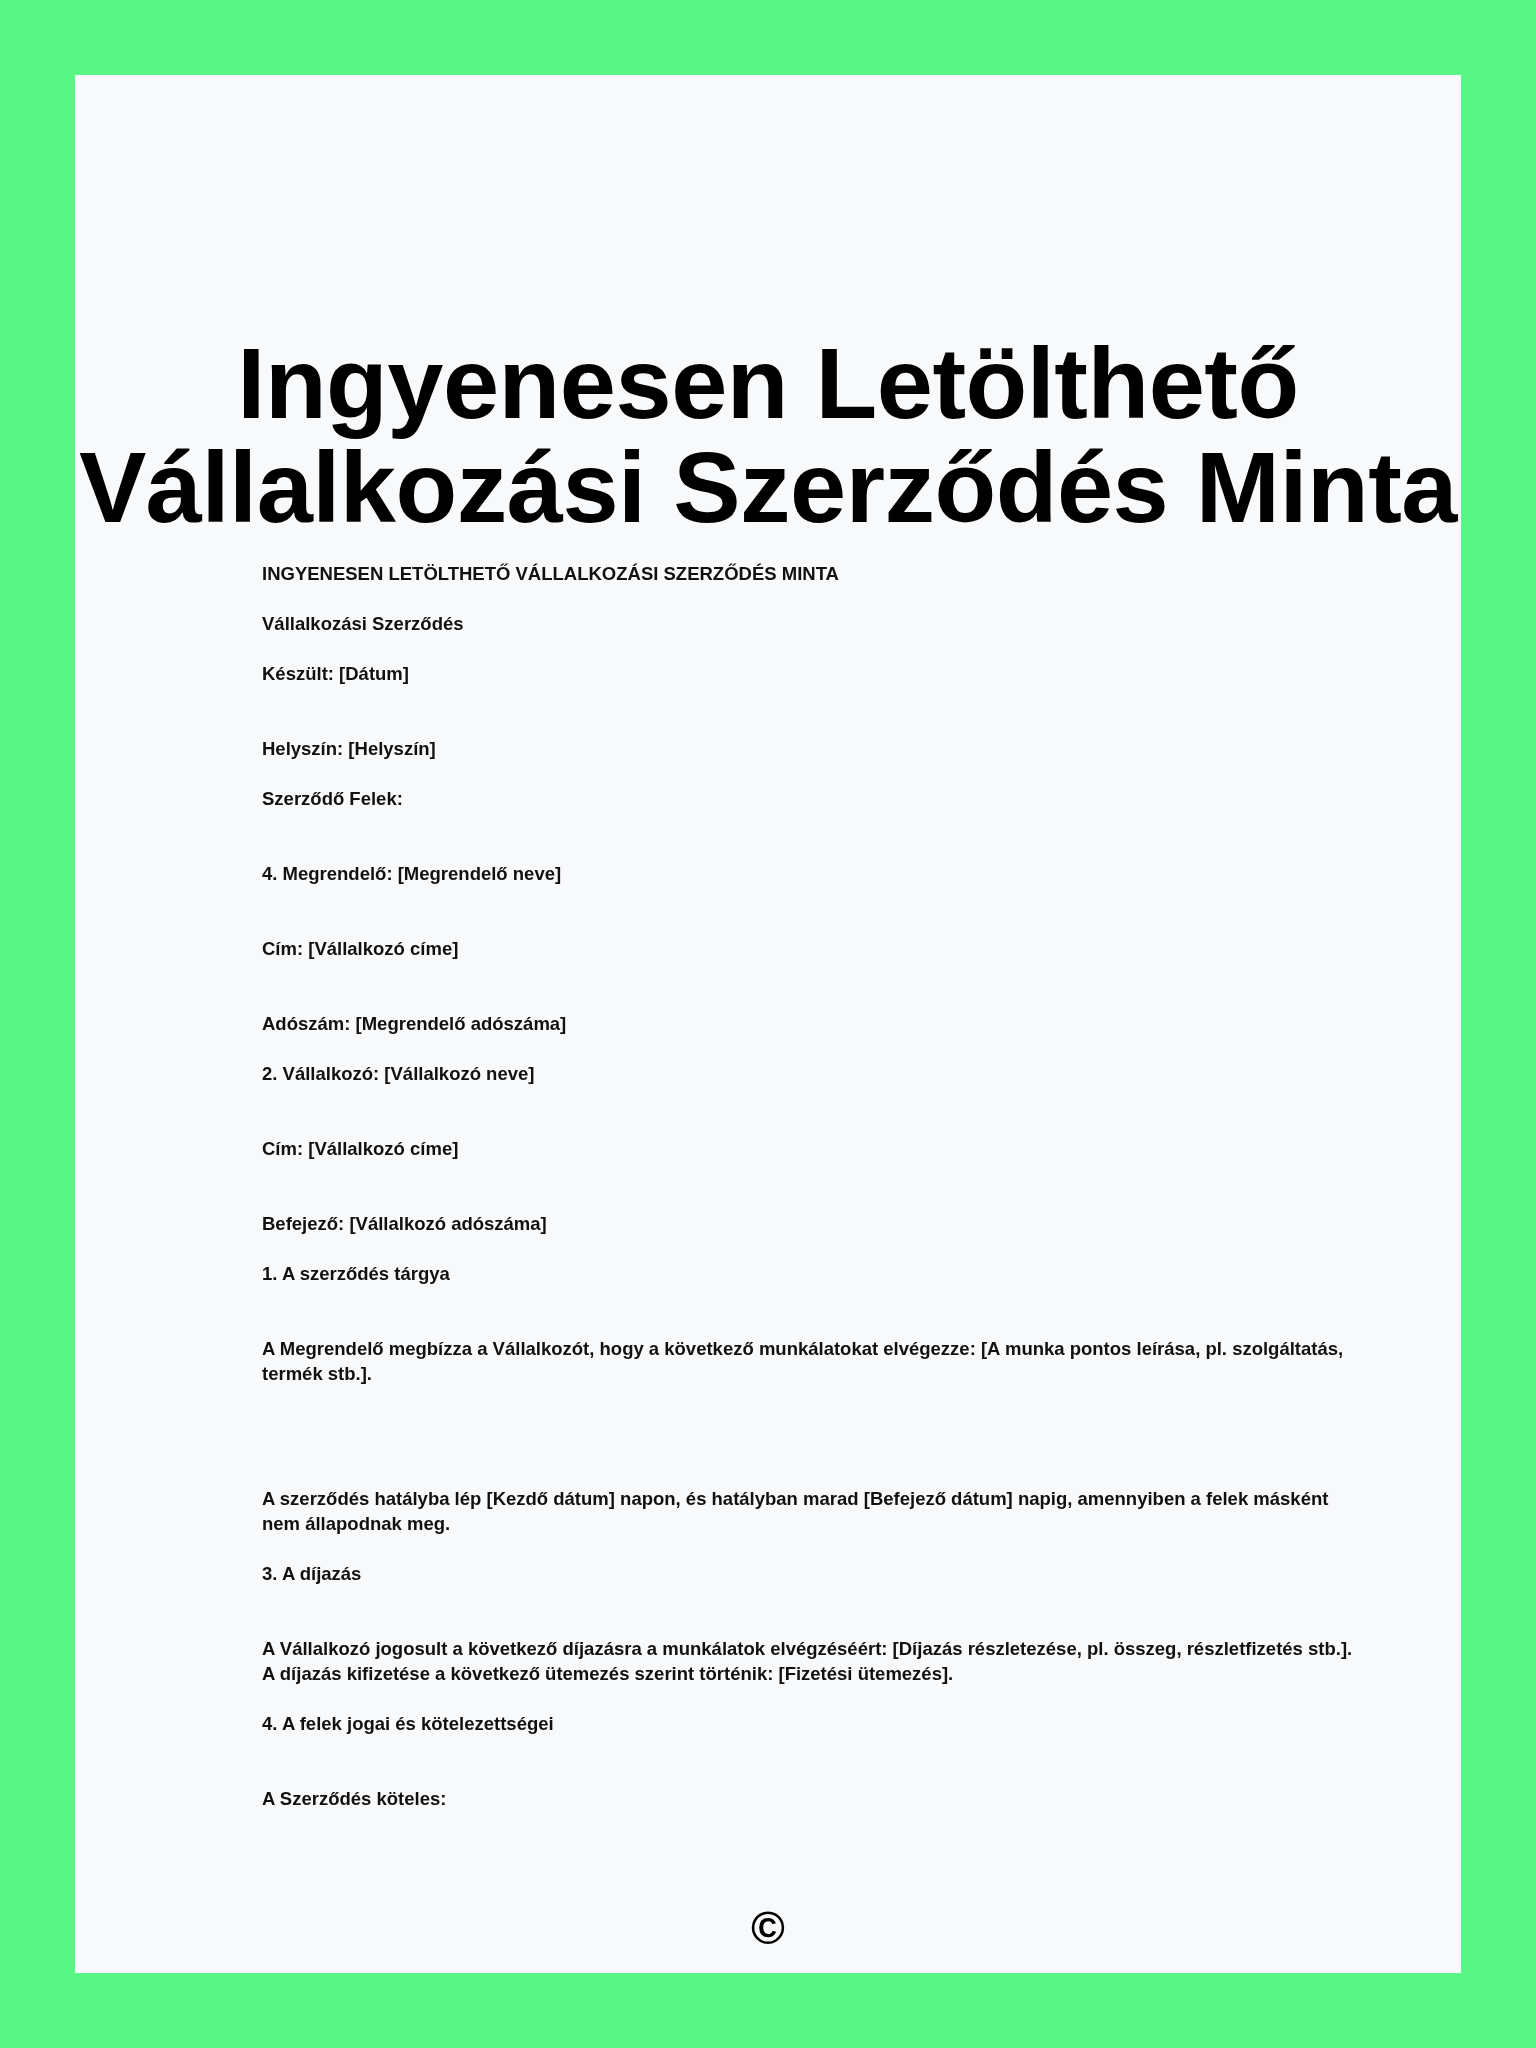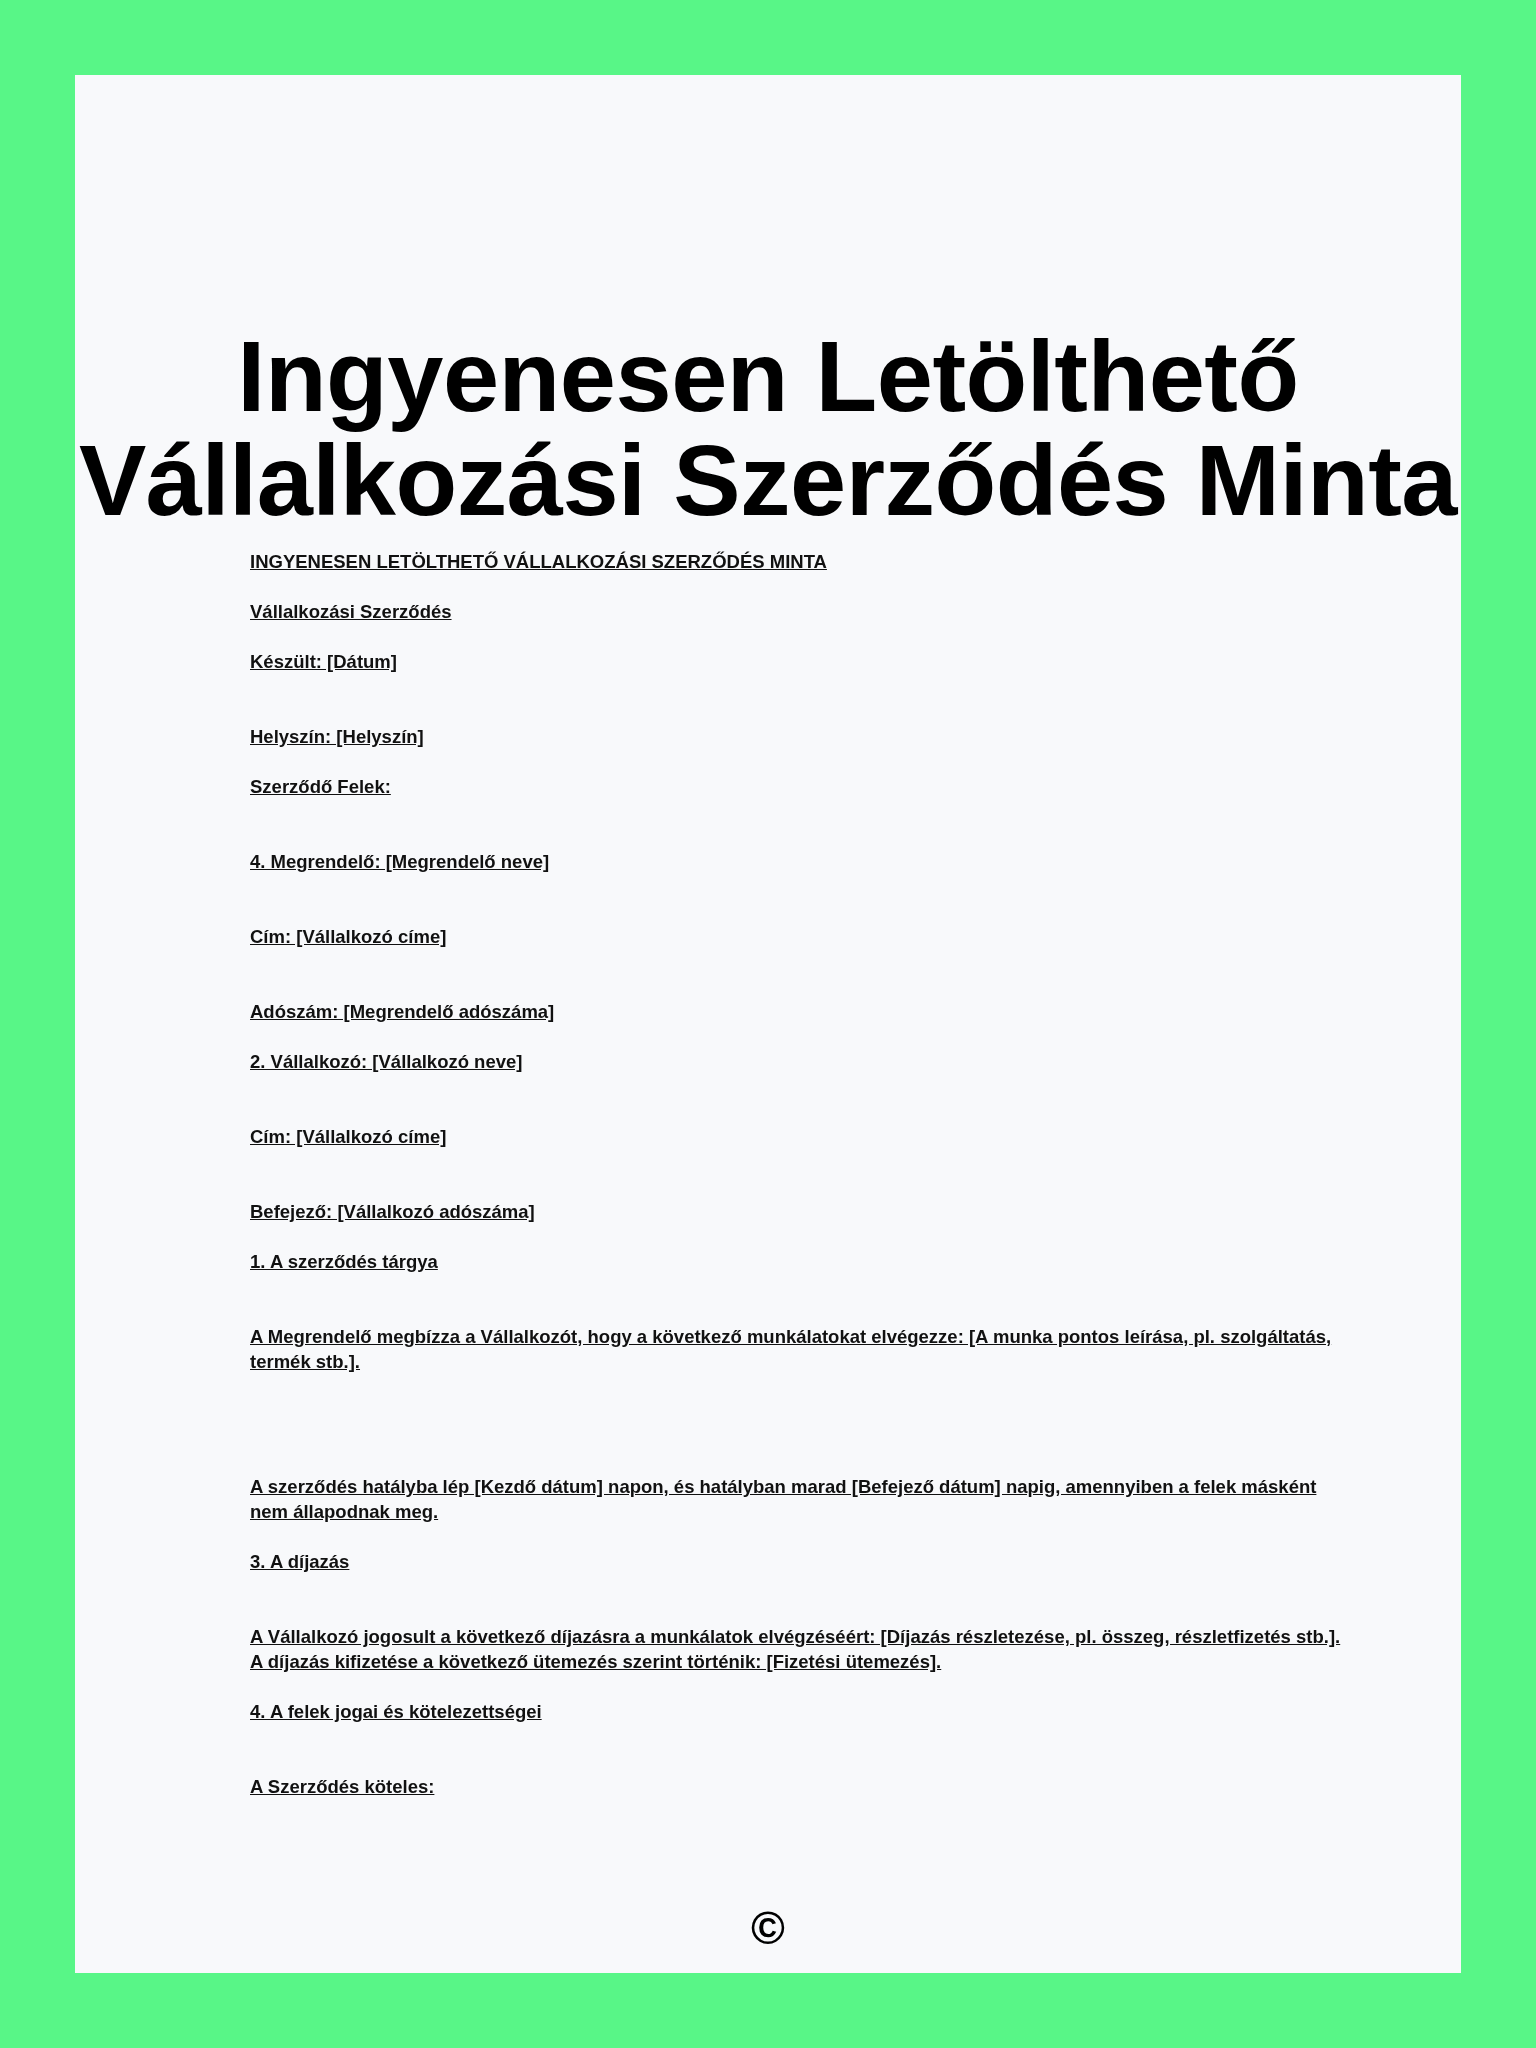--- a/index.html
+++ b/index.html
@@ -13,39 +13,38 @@
   .page {
     position: absolute;
     left: 75px; top: 75px;
     width: 1386px; height: 1898px;
     background: #F8F9FB;
   }
   .big-title {
     position: absolute;
     left: -20px; right: -20px;
     top: 248px;
-    margin: 1px;
+    margin: 8px;
     text-align: center;
     font-weight: bold;
     font-size: 101px;
     line-height: 104px;
     color: #000;
     letter-spacing: -0.5px;
   }
   .line {
     position: absolute;
     left: 175px;
     width: 1100px;
-    margin: 0;
+    margin: 12px;
     font-weight: bold;
     font-size: 18.5px;
     line-height: 25px;
     color: #111;
     white-space: normal;
-    text-decoration: underline;
   }
   .copyright {
     position: absolute;
     left: 0; right: 0;
     top: 1830px;
     text-align: center;
     font-size: 46px;
     font-weight: bold;
     color: #000;
     line-height: 46px;

